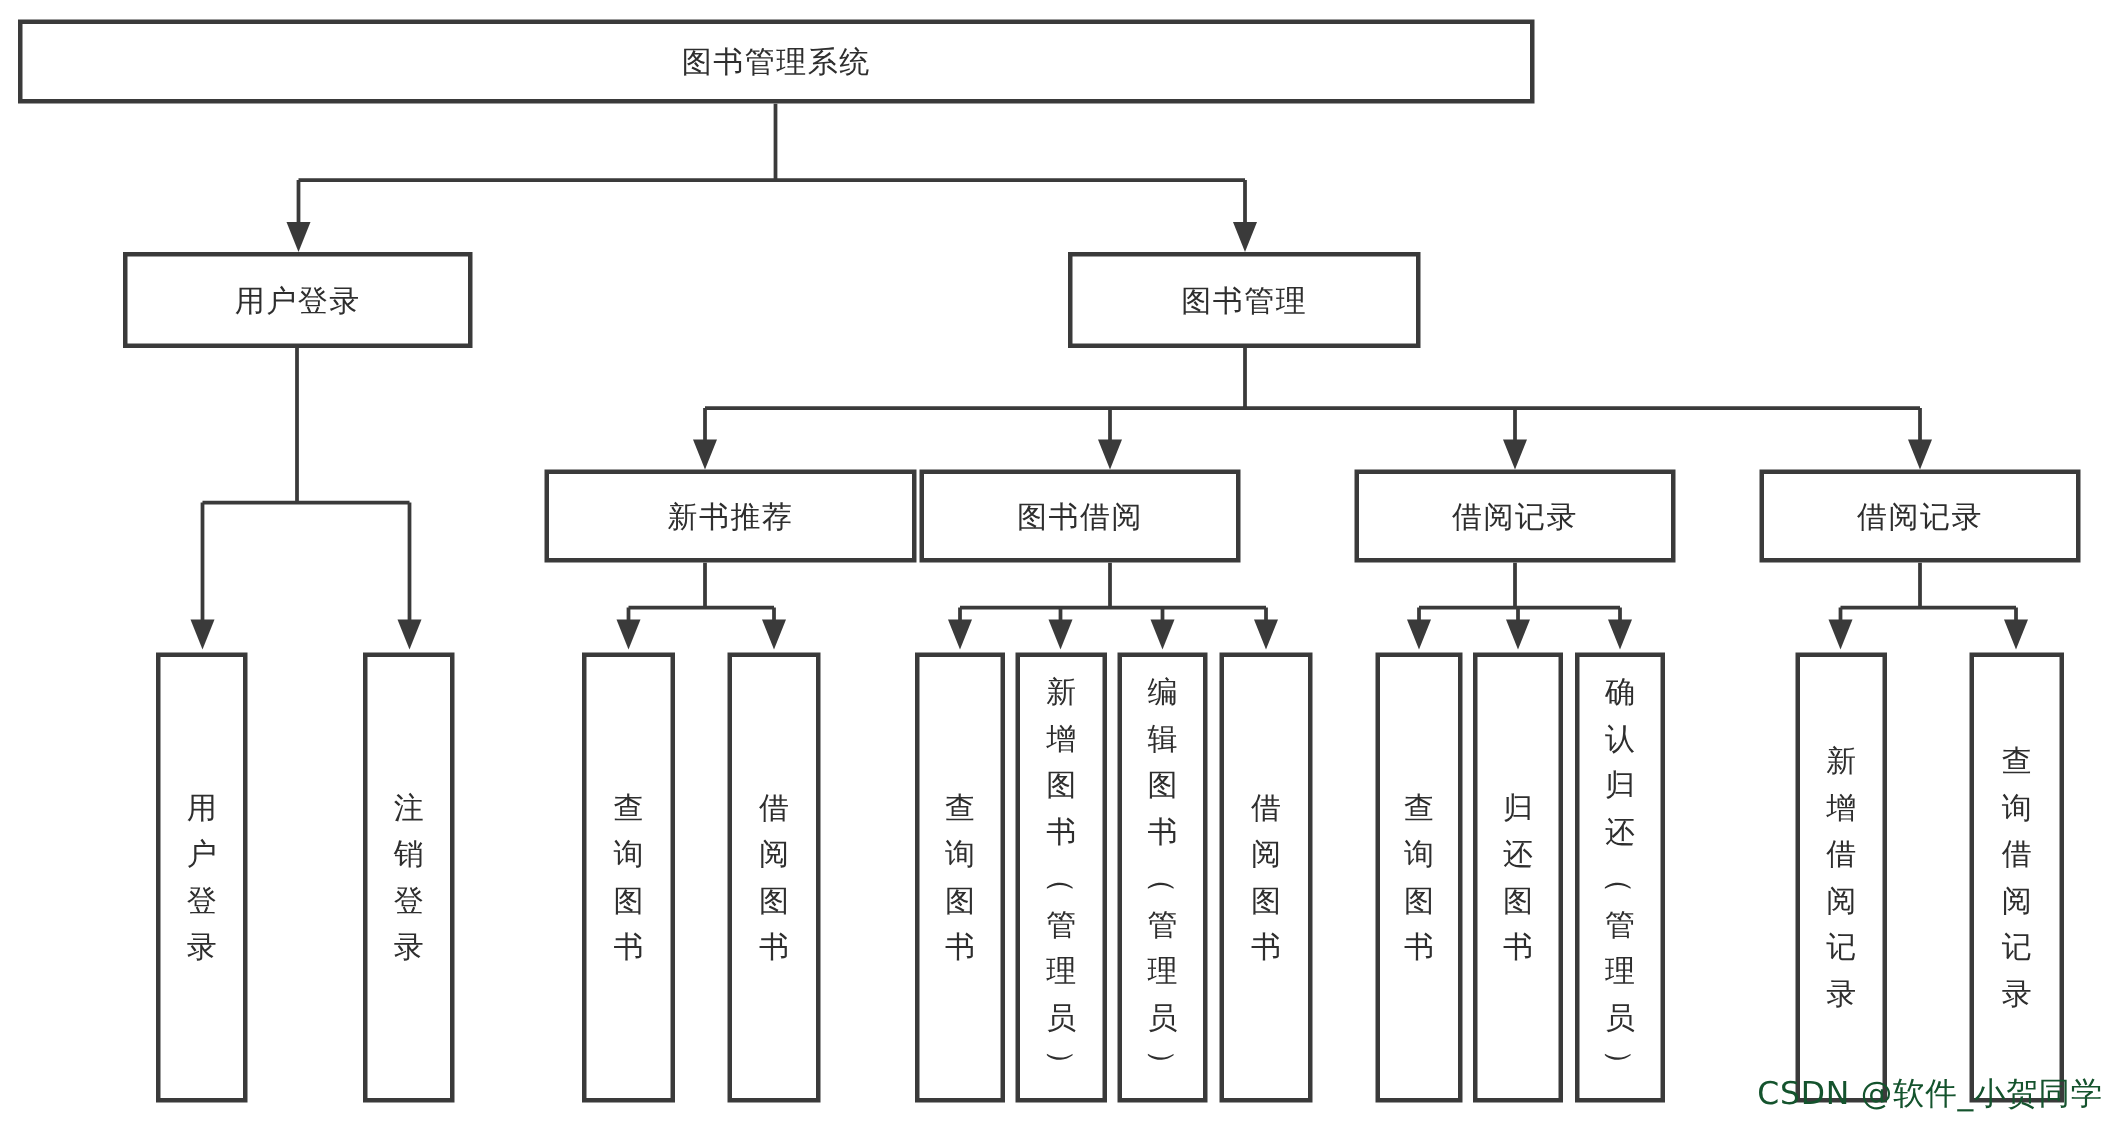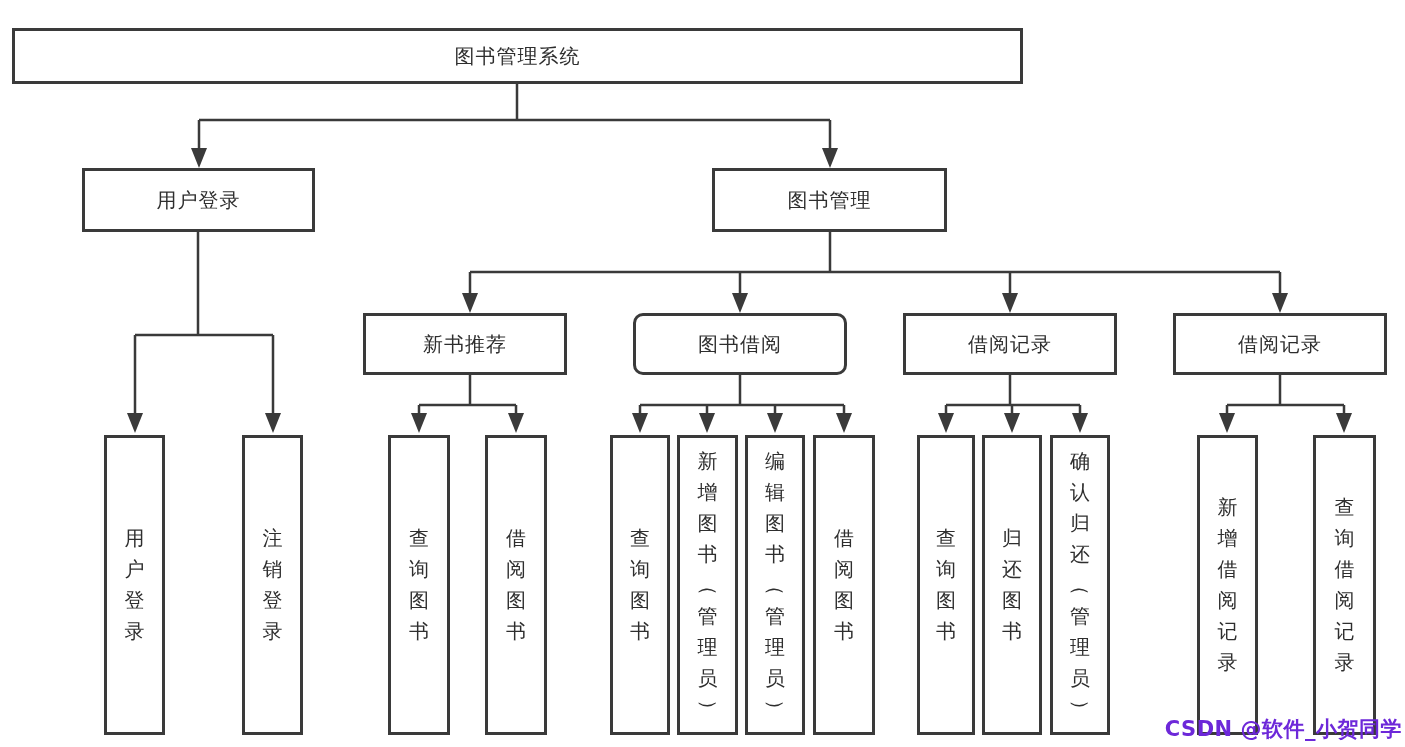--- a/index.html
+++ b/index.html
@@ -14,22 +14,22 @@
     font-size:20px;letter-spacing:1px;text-align:center;
   }
   .vnode{
     position:absolute;box-sizing:border-box;background:#fff;
     border:3px solid #3a3a3a;display:flex;flex-direction:column;
     align-items:center;justify-content:center;font-size:20px;
   }
   .vchar{display:block;line-height:31px;height:31px;text-align:center;}
   .vchar.rot{transform:rotate(90deg);}
   .watermark{
-    position:absolute;right:3px;bottom:4px;font-size:21px;color:#6d28d9;
-    letter-spacing:0.5px;white-space:nowrap;font-weight:bold;
+    position:absolute;right:3px;bottom:4px;font-size:21px;color:#14532d;
+    letter-spacing:0.5px;white-space:nowrap;
   }
 </style>
 </head>
 <body>
 
 <div class="stage">
 
   <svg width="1405" height="747" viewBox="0 0 1405 747">
     <g stroke="#3a3a3a" stroke-width="2.5" fill="none">
 
@@ -63,27 +63,27 @@
       <polygon points="767,413 783,413 775,433"></polygon>
       <polygon points="836,413 852,413 844,433"></polygon>
       <polygon points="938,413 954,413 946,433"></polygon>
       <polygon points="1004,413 1020,413 1012,433"></polygon>
       <polygon points="1072,413 1088,413 1080,433"></polygon>
       <polygon points="1219,413 1235,413 1227,433"></polygon>
       <polygon points="1336,413 1352,413 1344,433"></polygon>
     </g>
   </svg>
 
-  <div class="node" style="left:12px;top:13px;width:1011px;height:56px;margin-top:15px;">图书管理系统</div>
+  <div class="node" style="left:12px;top:13px;width:1011px;height:56px;">图书管理系统</div>
 
   <div class="node" style="left:712px;top:168px;width:235px;height:64px;">图书管理</div>
   <div class="node" style="left:82px;top:168px;width:233px;height:64px;">用户登录</div>
 
-  <div class="node" style="left:363px;top:313px;width:204px;height:62px;">新书推荐</div>
-  <div class="node" style="left:633px;top:313px;width:214px;height:62px;border-radius:10px;">图书借阅</div>
+  <div class="node" style="left:363px;top:313px;width:248px;height:62px;">新书推荐</div>
+  <div class="node" style="left:613px;top:313px;width:214px;height:62px;">图书借阅</div>
   <div class="node" style="left:903px;top:313px;width:214px;height:62px;">借阅记录</div>
   <div class="node" style="left:1173px;top:313px;width:214px;height:62px;text-align:center;">借阅记录</div>
 
   <div class="vnode" style="left:104px;top:435px;width:61px;height:300px;">
       <span class="vchar">用</span>
       <span class="vchar">户</span>
       <span class="vchar">登</span>
       <span class="vchar">录</span>
     </div>
   <div class="vnode" style="left:242px;top:435px;width:61px;height:300px;">

